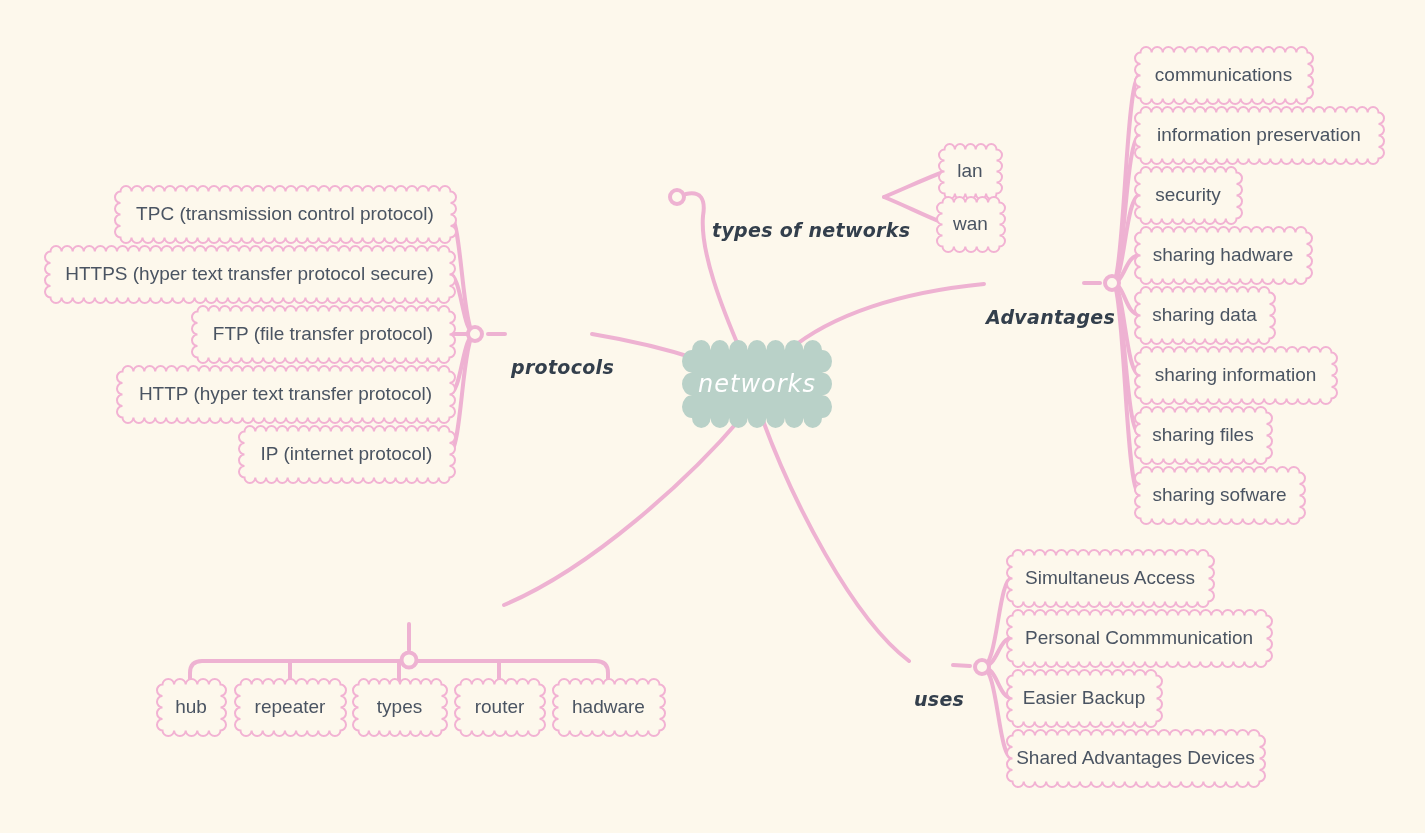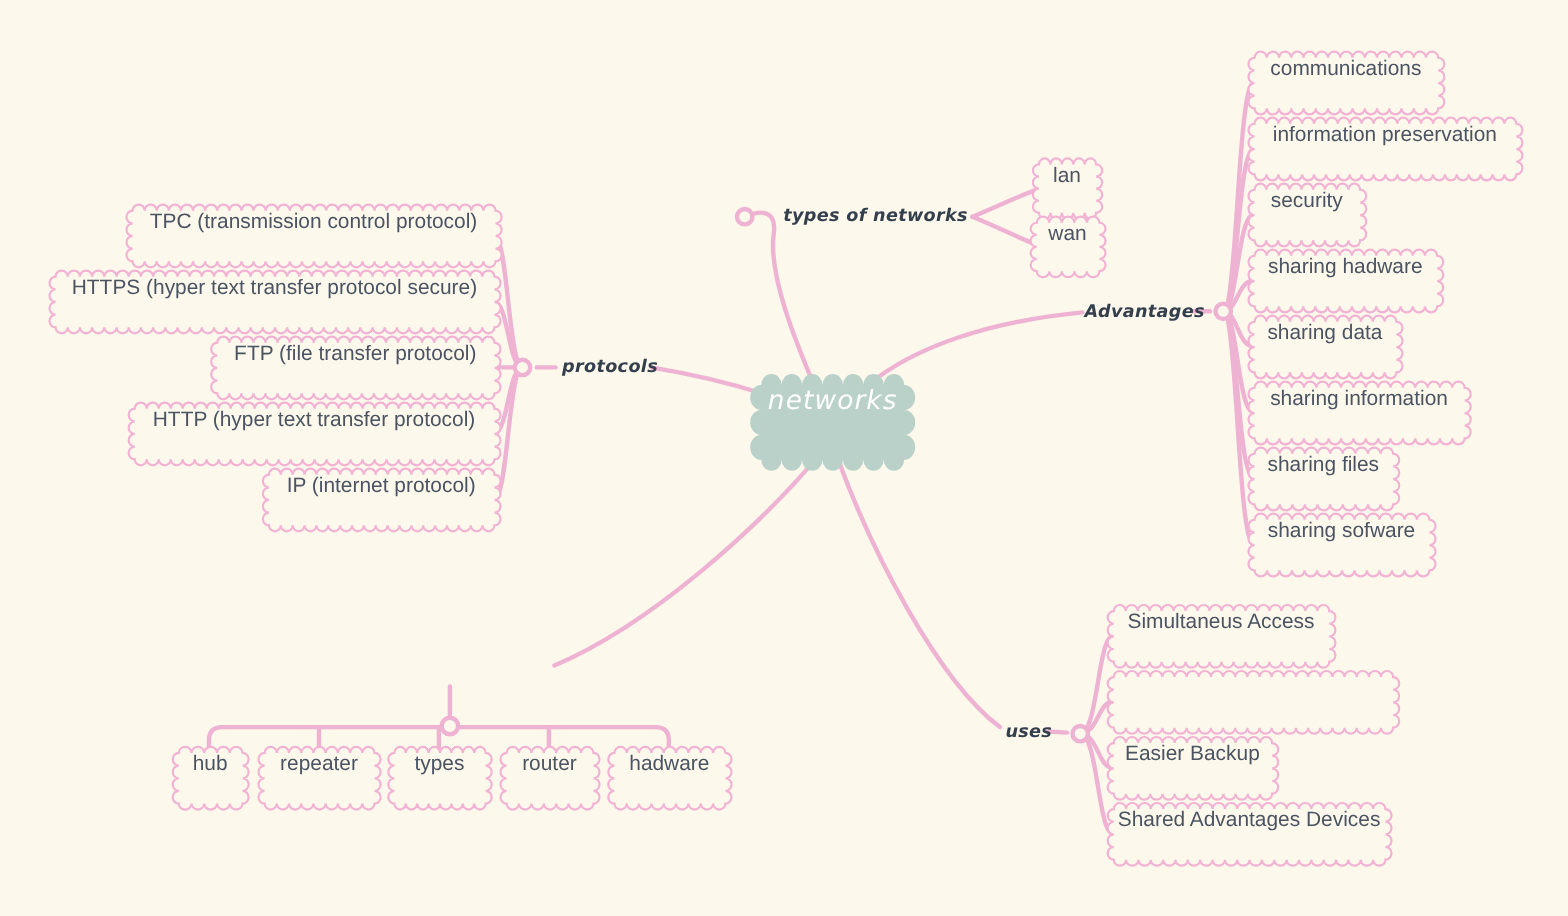--- a/index.html
+++ b/index.html
@@ -14,35 +14,35 @@
   }
   html,body{margin:0;padding:0;background:var(--bg);}
   .canvas{
     position:relative;width:1425px;height:833px;background:var(--bg);
     font-family:"Liberation Sans",sans-serif;overflow:hidden;
   }
   svg.links{position:absolute;left:0;top:0;z-index:0;}
   svg.links path{stroke:var(--link);stroke-width:4;fill:none;stroke-linecap:round;}
   svg.links circle{stroke:var(--link);stroke-width:4;fill:var(--bg);}
   .box{
-    position:absolute;display:flex;justify-content:center;
+    position:absolute;display:flex;align-items:center;justify-content:center;
     color:var(--node-text);font-size:19px;z-index:1;box-sizing:border-box;
   }
   .box .box-text{position:relative;z-index:2;white-space:nowrap;}
   .box svg.scallop{position:absolute;z-index:1;pointer-events:none;}
   .scallop-path{fill:var(--box-fill);stroke:var(--box-border);stroke-width:2;}
   .center .scallop-path{fill:var(--center-fill);stroke:none;}
   .center .box-text{
     color:var(--center-text);font-size:24px;font-style:italic;
     font-family:"DejaVu Sans",sans-serif;letter-spacing:1px;
   }
   .branch-label{
     position:absolute;z-index:1;font-family:"DejaVu Sans",sans-serif;
-    font-style:italic;font-weight:bold;font-size:16px;line-height:22px;
-    color:var(--label-text);white-space:nowrap;letter-spacing:.3px;
+    font-style:italic;font-weight:bold;font-size:19px;line-height:22px;
+    color:var(--label-text);white-space:nowrap;letter-spacing:.3px;margin-top:34px;
   }
 </style>
 </head>
 <body>
 
 <div class="canvas">
 
   <svg class="links" width="1425" height="833" viewBox="0 0 1425 833">
 
     <path d="M 741,352 C 722,308 700,252 703,216 C 706,198 700,191 686,194"></path>
@@ -228,20 +228,21 @@
   <div class="box" style="left:1012px;top:555px;width:196px;height:46px">
       <svg class="scallop" width="213" height="63" viewBox="-8.5 -8.5 213 63" style="left: -8.5px; top: -8.5px;">
         <path d="M 0 0 a 5.444444444444445 5.5 0 0 1 10.88888888888889 0 a 5.444444444444445 5.5 0 0 1 10.88888888888889 0 a 5.444444444444445 5.5 0 0 1 10.88888888888889 0 a 5.444444444444445 5.5 0 0 1 10.88888888888889 0 a 5.444444444444445 5.5 0 0 1 10.88888888888889 0 a 5.444444444444445 5.5 0 0 1 10.88888888888889 0 a 5.444444444444445 5.5 0 0 1 10.88888888888889 0 a 5.444444444444445 5.5 0 0 1 10.88888888888889 0 a 5.444444444444445 5.5 0 0 1 10.88888888888889 0 a 5.444444444444445 5.5 0 0 1 10.88888888888889 0 a 5.444444444444445 5.5 0 0 1 10.88888888888889 0 a 5.444444444444445 5.5 0 0 1 10.88888888888889 0 a 5.444444444444445 5.5 0 0 1 10.88888888888889 0 a 5.444444444444445 5.5 0 0 1 10.88888888888889 0 a 5.444444444444445 5.5 0 0 1 10.88888888888889 0 a 5.444444444444445 5.5 0 0 1 10.88888888888889 0 a 5.444444444444445 5.5 0 0 1 10.88888888888889 0 a 5.444444444444445 5.5 0 0 1 10.88888888888889 0 a 5.5 5.75 0 0 1 0 11.5 a 5.5 5.75 0 0 1 0 11.5 a 5.5 5.75 0 0 1 0 11.5 a 5.5 5.75 0 0 1 0 11.5 a 5.444444444444445 5.5 0 0 1 -10.88888888888889 0 a 5.444444444444445 5.5 0 0 1 -10.88888888888889 0 a 5.444444444444445 5.5 0 0 1 -10.88888888888889 0 a 5.444444444444445 5.5 0 0 1 -10.88888888888889 0 a 5.444444444444445 5.5 0 0 1 -10.88888888888889 0 a 5.444444444444445 5.5 0 0 1 -10.88888888888889 0 a 5.444444444444445 5.5 0 0 1 -10.88888888888889 0 a 5.444444444444445 5.5 0 0 1 -10.88888888888889 0 a 5.444444444444445 5.5 0 0 1 -10.88888888888889 0 a 5.444444444444445 5.5 0 0 1 -10.88888888888889 0 a 5.444444444444445 5.5 0 0 1 -10.88888888888889 0 a 5.444444444444445 5.5 0 0 1 -10.88888888888889 0 a 5.444444444444445 5.5 0 0 1 -10.88888888888889 0 a 5.444444444444445 5.5 0 0 1 -10.88888888888889 0 a 5.444444444444445 5.5 0 0 1 -10.88888888888889 0 a 5.444444444444445 5.5 0 0 1 -10.88888888888889 0 a 5.444444444444445 5.5 0 0 1 -10.88888888888889 0 a 5.444444444444445 5.5 0 0 1 -10.88888888888889 0 a 5.5 5.75 0 0 1 0 -11.5 a 5.5 5.75 0 0 1 0 -11.5 a 5.5 5.75 0 0 1 0 -11.5 a 5.5 5.75 0 0 1 0 -11.5 Z" class="scallop-path"></path>
       </svg>
     <span class="box-text">Simultaneus Access</span>
   </div>
   <div class="box" style="left:1012px;top:615px;width:254px;height:46px">
       <svg class="scallop" width="271" height="63" viewBox="-8.5 -8.5 271 63" style="left: -8.5px; top: -8.5px;">
         <path d="M 0 0 a 5.521739130434782 5.5 0 0 1 11.043478260869565 0 a 5.521739130434782 5.5 0 0 1 11.043478260869565 0 a 5.521739130434782 5.5 0 0 1 11.043478260869565 0 a 5.521739130434782 5.5 0 0 1 11.043478260869565 0 a 5.521739130434782 5.5 0 0 1 11.043478260869565 0 a 5.521739130434782 5.5 0 0 1 11.043478260869565 0 a 5.521739130434782 5.5 0 0 1 11.043478260869565 0 a 5.521739130434782 5.5 0 0 1 11.043478260869565 0 a 5.521739130434782 5.5 0 0 1 11.043478260869565 0 a 5.521739130434782 5.5 0 0 1 11.043478260869565 0 a 5.521739130434782 5.5 0 0 1 11.043478260869565 0 a 5.521739130434782 5.5 0 0 1 11.043478260869565 0 a 5.521739130434782 5.5 0 0 1 11.043478260869565 0 a 5.521739130434782 5.5 0 0 1 11.043478260869565 0 a 5.521739130434782 5.5 0 0 1 11.043478260869565 0 a 5.521739130434782 5.5 0 0 1 11.043478260869565 0 a 5.521739130434782 5.5 0 0 1 11.043478260869565 0 a 5.521739130434782 5.5 0 0 1 11.043478260869565 0 a 5.521739130434782 5.5 0 0 1 11.043478260869565 0 a 5.521739130434782 5.5 0 0 1 11.043478260869565 0 a 5.521739130434782 5.5 0 0 1 11.043478260869565 0 a 5.521739130434782 5.5 0 0 1 11.043478260869565 0 a 5.521739130434782 5.5 0 0 1 11.043478260869565 0 a 5.5 5.75 0 0 1 0 11.5 a 5.5 5.75 0 0 1 0 11.5 a 5.5 5.75 0 0 1 0 11.5 a 5.5 5.75 0 0 1 0 11.5 a 5.521739130434782 5.5 0 0 1 -11.043478260869565 0 a 5.521739130434782 5.5 0 0 1 -11.043478260869565 0 a 5.521739130434782 5.5 0 0 1 -11.043478260869565 0 a 5.521739130434782 5.5 0 0 1 -11.043478260869565 0 a 5.521739130434782 5.5 0 0 1 -11.043478260869565 0 a 5.521739130434782 5.5 0 0 1 -11.043478260869565 0 a 5.521739130434782 5.5 0 0 1 -11.043478260869565 0 a 5.521739130434782 5.5 0 0 1 -11.043478260869565 0 a 5.521739130434782 5.5 0 0 1 -11.043478260869565 0 a 5.521739130434782 5.5 0 0 1 -11.043478260869565 0 a 5.521739130434782 5.5 0 0 1 -11.043478260869565 0 a 5.521739130434782 5.5 0 0 1 -11.043478260869565 0 a 5.521739130434782 5.5 0 0 1 -11.043478260869565 0 a 5.521739130434782 5.5 0 0 1 -11.043478260869565 0 a 5.521739130434782 5.5 0 0 1 -11.043478260869565 0 a 5.521739130434782 5.5 0 0 1 -11.043478260869565 0 a 5.521739130434782 5.5 0 0 1 -11.043478260869565 0 a 5.521739130434782 5.5 0 0 1 -11.043478260869565 0 a 5.521739130434782 5.5 0 0 1 -11.043478260869565 0 a 5.521739130434782 5.5 0 0 1 -11.043478260869565 0 a 5.521739130434782 5.5 0 0 1 -11.043478260869565 0 a 5.521739130434782 5.5 0 0 1 -11.043478260869565 0 a 5.521739130434782 5.5 0 0 1 -11.043478260869565 0 a 5.5 5.75 0 0 1 0 -11.5 a 5.5 5.75 0 0 1 0 -11.5 a 5.5 5.75 0 0 1 0 -11.5 a 5.5 5.75 0 0 1 0 -11.5 Z" class="scallop-path"></path>
       </svg>
+    <span class="box-text">Personal Commmunication</span>
   </div>
   <div class="box" style="left:1012px;top:675px;width:144px;height:46px">
       <svg class="scallop" width="161" height="63" viewBox="-8.5 -8.5 161 63" style="left: -8.5px; top: -8.5px;">
         <path d="M 0 0 a 5.538461538461538 5.5 0 0 1 11.076923076923077 0 a 5.538461538461538 5.5 0 0 1 11.076923076923077 0 a 5.538461538461538 5.5 0 0 1 11.076923076923077 0 a 5.538461538461538 5.5 0 0 1 11.076923076923077 0 a 5.538461538461538 5.5 0 0 1 11.076923076923077 0 a 5.538461538461538 5.5 0 0 1 11.076923076923077 0 a 5.538461538461538 5.5 0 0 1 11.076923076923077 0 a 5.538461538461538 5.5 0 0 1 11.076923076923077 0 a 5.538461538461538 5.5 0 0 1 11.076923076923077 0 a 5.538461538461538 5.5 0 0 1 11.076923076923077 0 a 5.538461538461538 5.5 0 0 1 11.076923076923077 0 a 5.538461538461538 5.5 0 0 1 11.076923076923077 0 a 5.538461538461538 5.5 0 0 1 11.076923076923077 0 a 5.5 5.75 0 0 1 0 11.5 a 5.5 5.75 0 0 1 0 11.5 a 5.5 5.75 0 0 1 0 11.5 a 5.5 5.75 0 0 1 0 11.5 a 5.538461538461538 5.5 0 0 1 -11.076923076923077 0 a 5.538461538461538 5.5 0 0 1 -11.076923076923077 0 a 5.538461538461538 5.5 0 0 1 -11.076923076923077 0 a 5.538461538461538 5.5 0 0 1 -11.076923076923077 0 a 5.538461538461538 5.5 0 0 1 -11.076923076923077 0 a 5.538461538461538 5.5 0 0 1 -11.076923076923077 0 a 5.538461538461538 5.5 0 0 1 -11.076923076923077 0 a 5.538461538461538 5.5 0 0 1 -11.076923076923077 0 a 5.538461538461538 5.5 0 0 1 -11.076923076923077 0 a 5.538461538461538 5.5 0 0 1 -11.076923076923077 0 a 5.538461538461538 5.5 0 0 1 -11.076923076923077 0 a 5.538461538461538 5.5 0 0 1 -11.076923076923077 0 a 5.538461538461538 5.5 0 0 1 -11.076923076923077 0 a 5.5 5.75 0 0 1 0 -11.5 a 5.5 5.75 0 0 1 0 -11.5 a 5.5 5.75 0 0 1 0 -11.5 a 5.5 5.75 0 0 1 0 -11.5 Z" class="scallop-path"></path>
       </svg>
     <span class="box-text">Easier Backup</span>
   </div>
   <div class="box" style="left:1012px;top:735px;width:247px;height:46px">
       <svg class="scallop" width="264" height="63" viewBox="-8.5 -8.5 264 63" style="left: -8.5px; top: -8.5px;">
         <path d="M 0 0 a 5.613636363636363 5.5 0 0 1 11.227272727272727 0 a 5.613636363636363 5.5 0 0 1 11.227272727272727 0 a 5.613636363636363 5.5 0 0 1 11.227272727272727 0 a 5.613636363636363 5.5 0 0 1 11.227272727272727 0 a 5.613636363636363 5.5 0 0 1 11.227272727272727 0 a 5.613636363636363 5.5 0 0 1 11.227272727272727 0 a 5.613636363636363 5.5 0 0 1 11.227272727272727 0 a 5.613636363636363 5.5 0 0 1 11.227272727272727 0 a 5.613636363636363 5.5 0 0 1 11.227272727272727 0 a 5.613636363636363 5.5 0 0 1 11.227272727272727 0 a 5.613636363636363 5.5 0 0 1 11.227272727272727 0 a 5.613636363636363 5.5 0 0 1 11.227272727272727 0 a 5.613636363636363 5.5 0 0 1 11.227272727272727 0 a 5.613636363636363 5.5 0 0 1 11.227272727272727 0 a 5.613636363636363 5.5 0 0 1 11.227272727272727 0 a 5.613636363636363 5.5 0 0 1 11.227272727272727 0 a 5.613636363636363 5.5 0 0 1 11.227272727272727 0 a 5.613636363636363 5.5 0 0 1 11.227272727272727 0 a 5.613636363636363 5.5 0 0 1 11.227272727272727 0 a 5.613636363636363 5.5 0 0 1 11.227272727272727 0 a 5.613636363636363 5.5 0 0 1 11.227272727272727 0 a 5.613636363636363 5.5 0 0 1 11.227272727272727 0 a 5.5 5.75 0 0 1 0 11.5 a 5.5 5.75 0 0 1 0 11.5 a 5.5 5.75 0 0 1 0 11.5 a 5.5 5.75 0 0 1 0 11.5 a 5.613636363636363 5.5 0 0 1 -11.227272727272727 0 a 5.613636363636363 5.5 0 0 1 -11.227272727272727 0 a 5.613636363636363 5.5 0 0 1 -11.227272727272727 0 a 5.613636363636363 5.5 0 0 1 -11.227272727272727 0 a 5.613636363636363 5.5 0 0 1 -11.227272727272727 0 a 5.613636363636363 5.5 0 0 1 -11.227272727272727 0 a 5.613636363636363 5.5 0 0 1 -11.227272727272727 0 a 5.613636363636363 5.5 0 0 1 -11.227272727272727 0 a 5.613636363636363 5.5 0 0 1 -11.227272727272727 0 a 5.613636363636363 5.5 0 0 1 -11.227272727272727 0 a 5.613636363636363 5.5 0 0 1 -11.227272727272727 0 a 5.613636363636363 5.5 0 0 1 -11.227272727272727 0 a 5.613636363636363 5.5 0 0 1 -11.227272727272727 0 a 5.613636363636363 5.5 0 0 1 -11.227272727272727 0 a 5.613636363636363 5.5 0 0 1 -11.227272727272727 0 a 5.613636363636363 5.5 0 0 1 -11.227272727272727 0 a 5.613636363636363 5.5 0 0 1 -11.227272727272727 0 a 5.613636363636363 5.5 0 0 1 -11.227272727272727 0 a 5.613636363636363 5.5 0 0 1 -11.227272727272727 0 a 5.613636363636363 5.5 0 0 1 -11.227272727272727 0 a 5.613636363636363 5.5 0 0 1 -11.227272727272727 0 a 5.613636363636363 5.5 0 0 1 -11.227272727272727 0 a 5.5 5.75 0 0 1 0 -11.5 a 5.5 5.75 0 0 1 0 -11.5 a 5.5 5.75 0 0 1 0 -11.5 a 5.5 5.75 0 0 1 0 -11.5 Z" class="scallop-path"></path>

